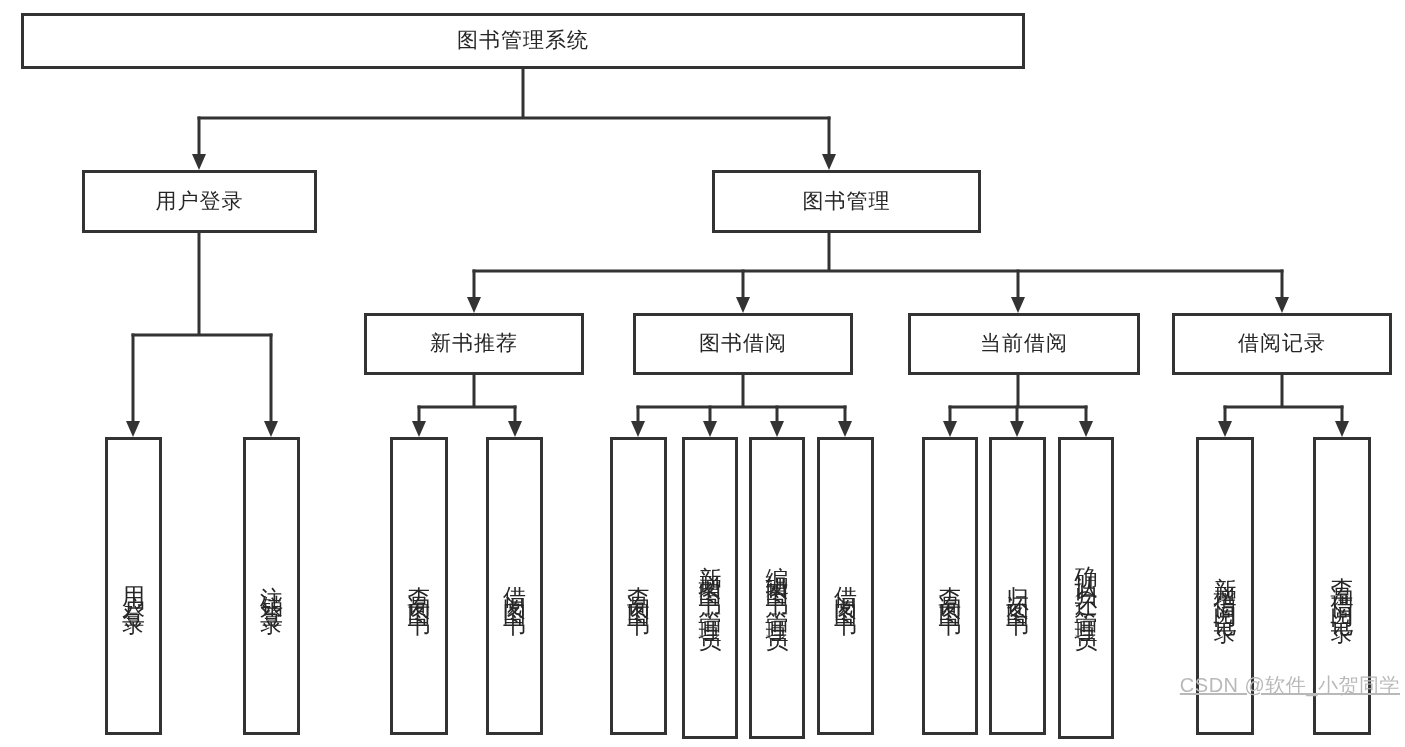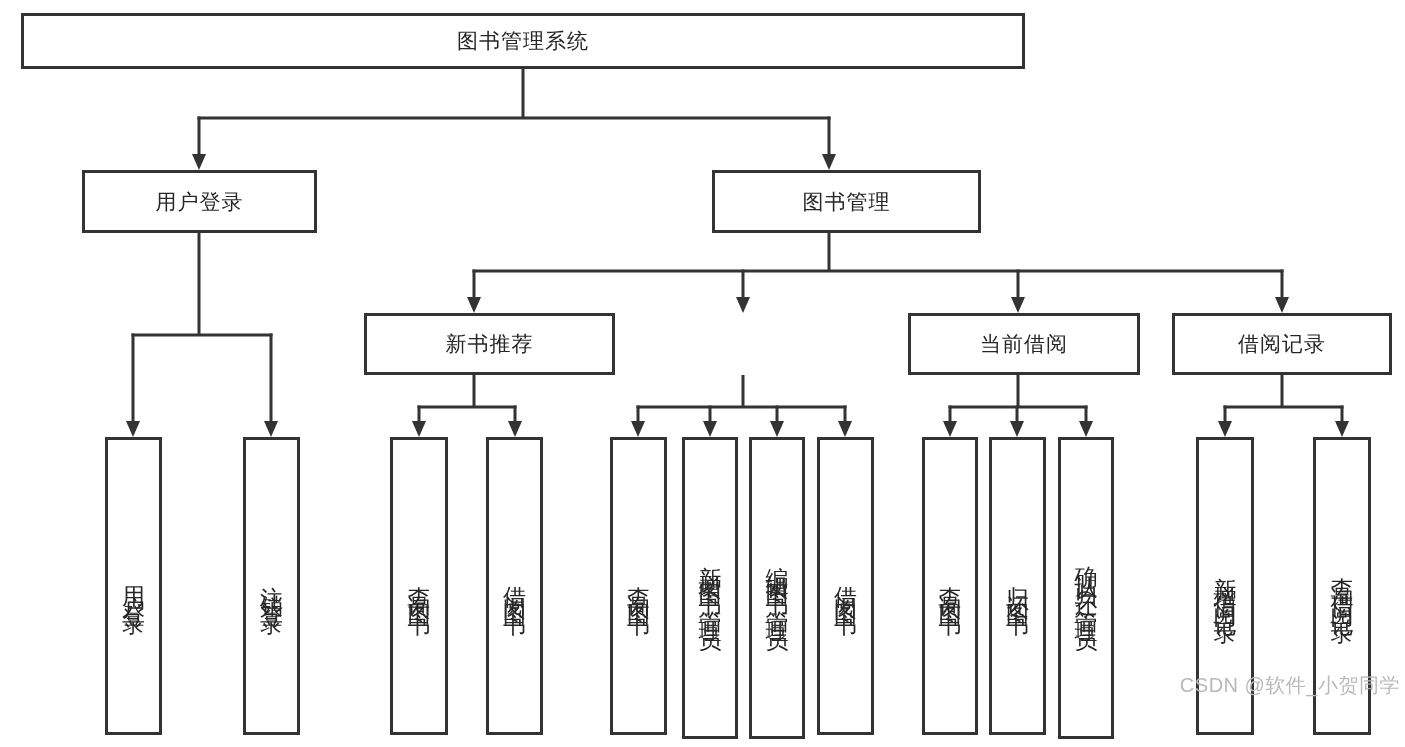--- a/index.html
+++ b/index.html
@@ -31,37 +31,39 @@
     background: var(--box_fill);
     border: 3px solid var(--line);
     display: flex;
     align-items: center;
     justify-content: center;
     color: var(--text);
     font-size: 21px;
     letter-spacing: 1px;
     text-align: left;
     line-height: 1.2;
+    font-family: Liberation Serif, serif;
   }
   .node.v {
     writing-mode: vertical-rl;
     text-orientation: mixed;
     font-size: 23px;
     letter-spacing: 9px;
     line-height: 1;
   }
   .watermark {
     position: absolute;
     right: 5px;
     top: 672px;
     font-size: 20px;
     letter-spacing: 0.5px;
     color: var(--watermark);
     white-space: nowrap;
     z-index: 5;
+    text-decoration: underline;
   }
 </style>
 </head>
 <body>
 
 <div class="canvas">
 
   <svg class="connectors" width="1405" height="747" viewBox="0 0 1405 747" aria-hidden="true">
 
     <g>
@@ -136,21 +138,22 @@
       <line x1="1342" y1="405.5" x2="1342" y2="425"></line>
       <polygon points="1335,421 1349,421 1342,437"></polygon>
     </g>
   </svg>
 
   <div class="node" style="left:21px;top:13px;width:1004px;height:56px">图书管理系统</div>
 
   <div class="node" style="left:82px;top:170px;width:235px;height:63px">用户登录</div>
   <div class="node" style="left:712px;top:170px;width:269px;height:63px">图书管理</div>
 
-  <div class="node" style="left:364px;top:313px;width:251px;height:62px">新书推荐</div>
+  <div class="node" style="left:364px;top:313px;width:220px;height:62px">新书推荐</div>
+  <div class="node" style="left:633px;top:313px;width:220px;height:62px">图书借阅</div>
   <div class="node" style="left:908px;top:313px;width:232px;height:62px">当前借阅</div>
   <div class="node" style="left:1172px;top:313px;width:220px;height:62px">借阅记录</div>
 
   <div class="node v" style="left:105px;top:437px;width:57px;height:298px">用户登录</div>
   <div class="node v" style="left:243px;top:437px;width:57px;height:298px">注销登录</div>
 
   <div class="node v" style="left:390px;top:437px;width:58px;height:298px">查询图书</div>
   <div class="node v" style="left:486px;top:437px;width:57px;height:298px">借阅图书</div>
 
   <div class="node v" style="left:610px;top:437px;width:57px;height:298px">查询图书</div>

